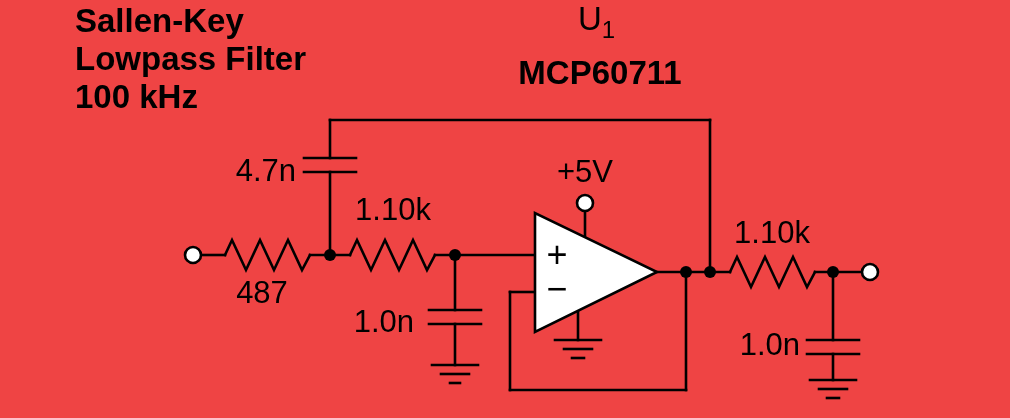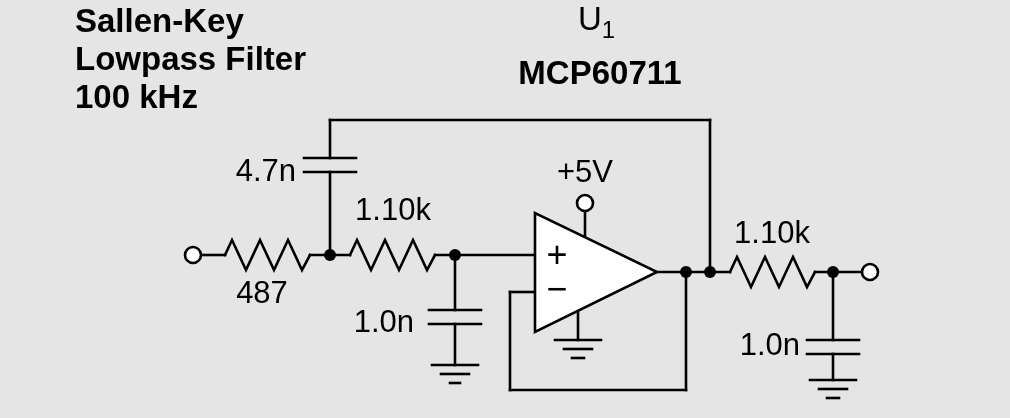--- a/index.html
+++ b/index.html
@@ -1,20 +1,20 @@
 <!DOCTYPE html>
 <html><head>
 <meta charset="utf-8">
 <style>
   html, body { margin: 0; padding: 0; background: #ffffff; }
   .canvas {
     position: relative;
     width: 1010px;
     height: 418px;
-    background: #e5e5e5;
+    background: #ef4444;
     font-family: "Liberation Sans", sans-serif;
   }
   svg { display: block; }
   svg text { fill: #000000; }
   .t-title { font: bold 33px "Liberation Sans", sans-serif; }
   .t-part  { font: bold 33px "Liberation Sans", sans-serif; }
   .t-ref   { font: 33px "Liberation Sans", sans-serif; }
   .t-sub   { font: 24px "Liberation Sans", sans-serif; }
   .t-label { font: 31px "Liberation Sans", sans-serif; }
   .t-pm    { font: 36px "Liberation Sans", sans-serif; }

